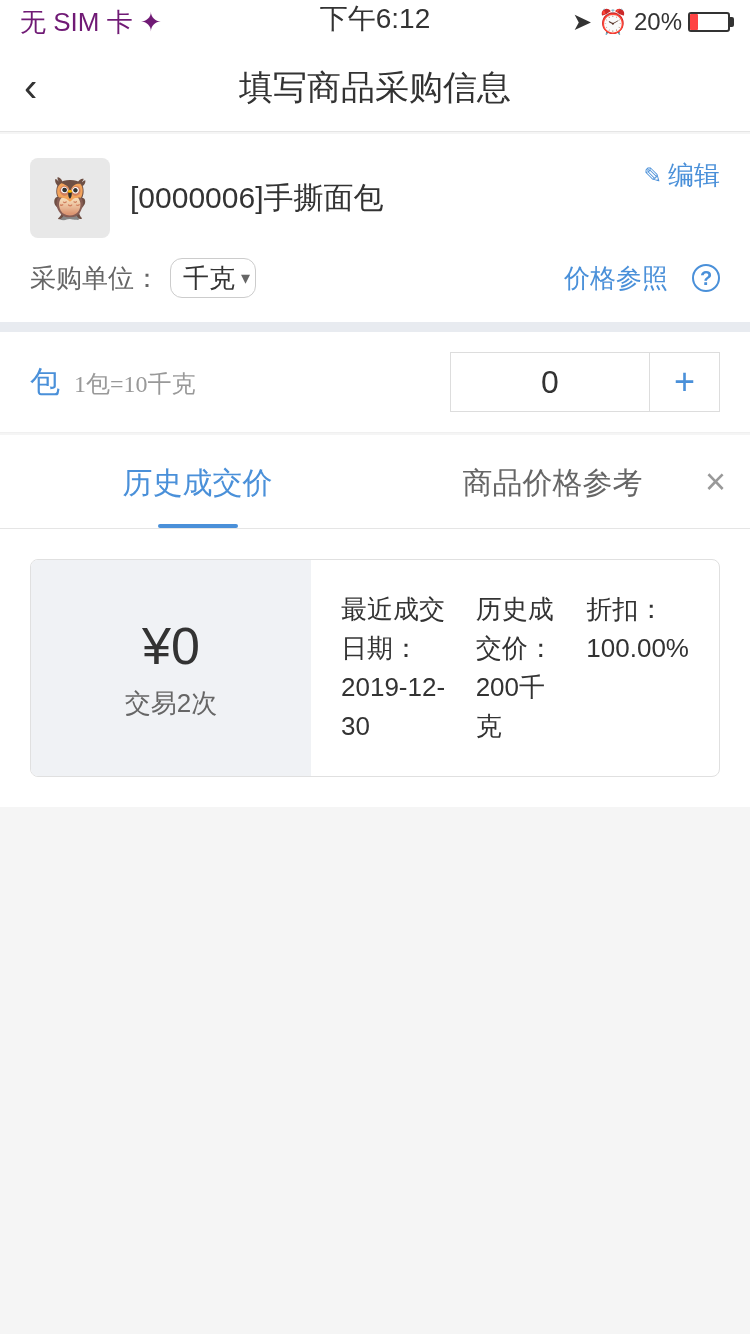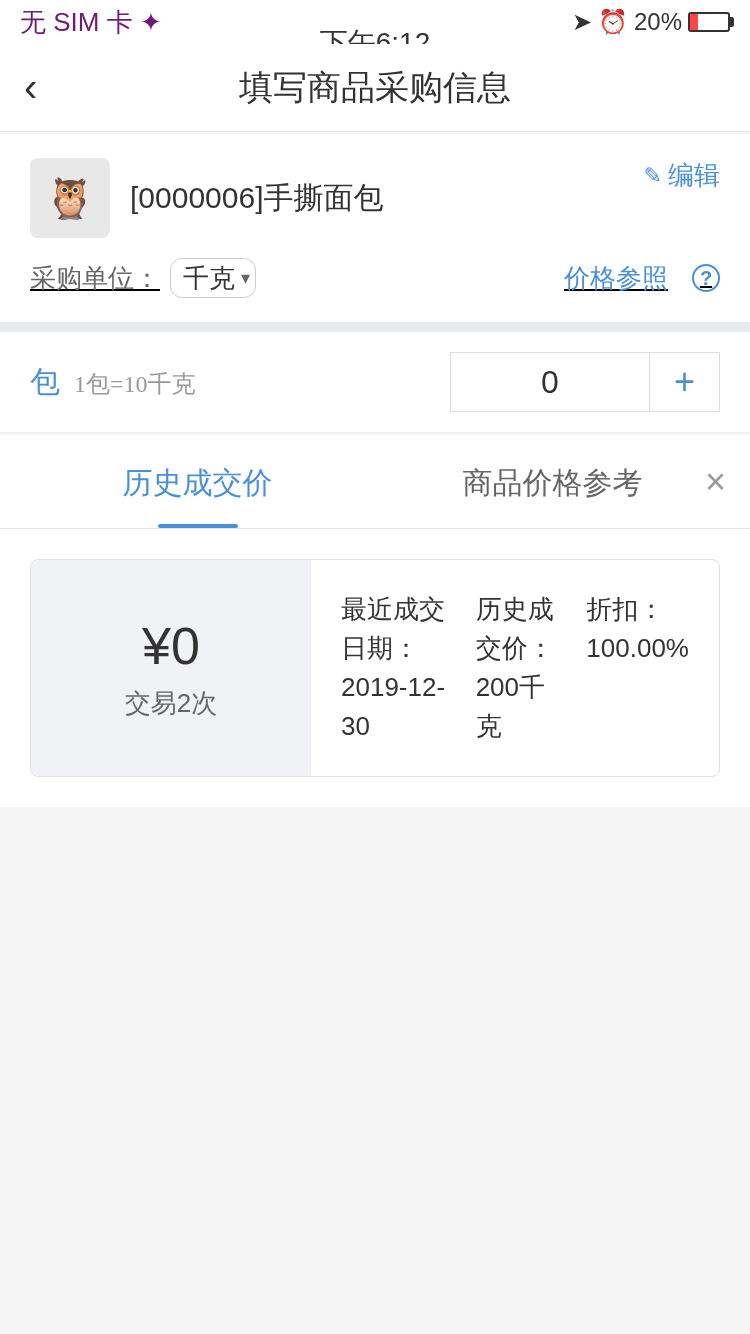--- a/index.html
+++ b/index.html
@@ -28,21 +28,21 @@
       color: #701a75;
       font-weight: 500;
     }
     .status-center {
       font-size: 28px;
       color: #333;
       font-weight: 500;
       position: absolute;
       left: 50%;
       transform: translateX(-50%);
-      top: 24px;
+      top: 0;
     }
     .status-right {
       display: flex;
       align-items: center;
       gap: 6px;
       font-size: 24px;
       color: #333;
     }
     .battery-icon {
       width: 42px;
@@ -140,21 +140,20 @@
       cursor: pointer;
       flex-shrink: 0;
     }
     .edit-icon {
       font-size: 22px;
     }
     .product-footer {
       display: flex;
       align-items: center;
       justify-content: space-between;
-      text-decoration: underline;
     }
     .unit-row {
       display: flex;
       align-items: center;
       gap: 10px;
       font-size: 26px;
       color: #666;
     }
     .unit-select {
       border: 1px solid #ccc;

